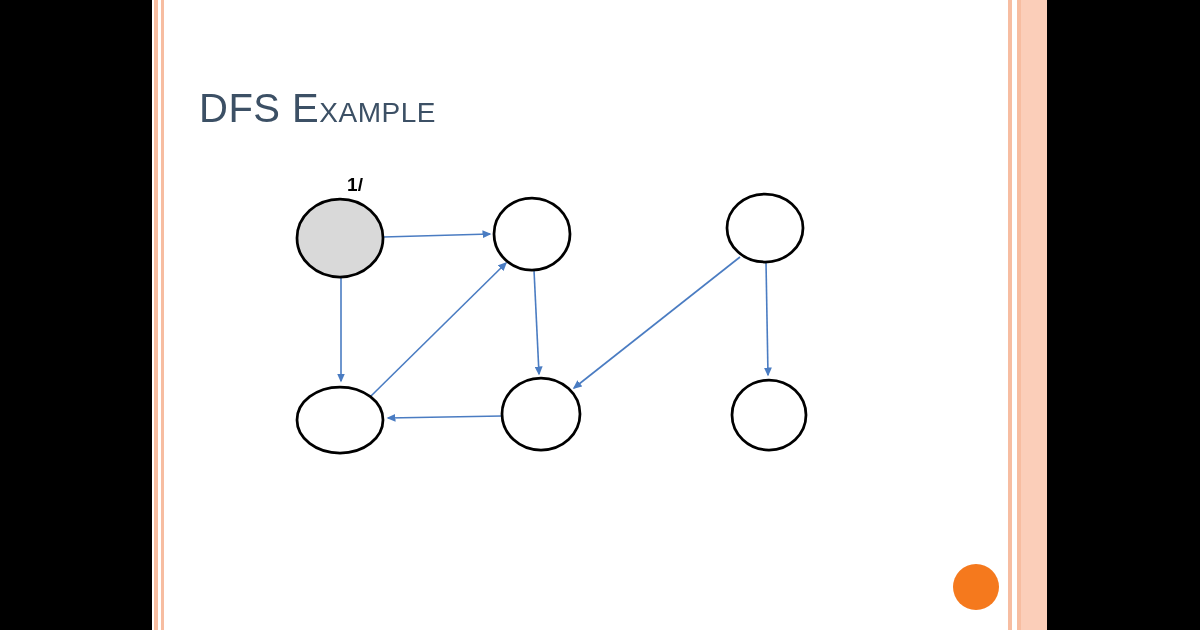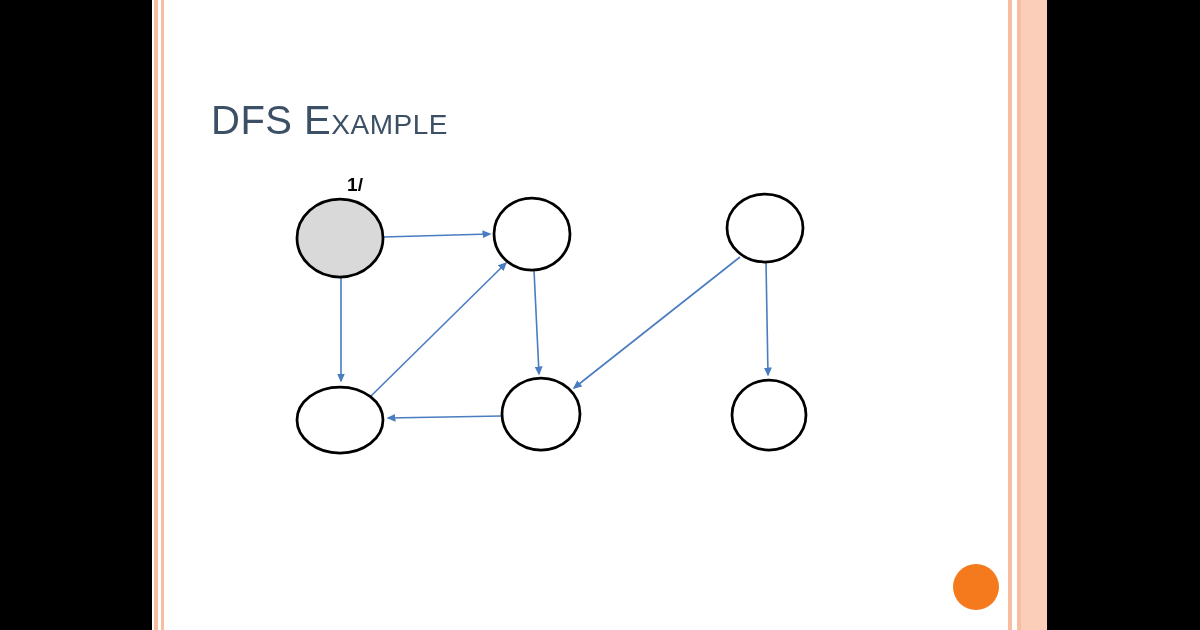--- a/index.html
+++ b/index.html
@@ -44,21 +44,21 @@
   <div class="pillar pillar-right"></div>
 
   <div class="slide" style="background: rgb(255, 255, 255);"></div>
 
   <div class="stripe stripe-l1" style="background: rgb(247, 189, 161);"></div>
   <div class="stripe stripe-l2" style="background: rgb(247, 189, 161);"></div>
   <div class="stripe stripe-r1" style="background: rgb(247, 189, 161);"></div>
   <div class="stripe stripe-r2" style="background: rgb(247, 189, 161);"></div>
   <div class="stripe band-r" style="background: rgb(251, 206, 185);"></div>
 
-  <h1 class="slide-title" style="margin: 12px; font-weight: normal; color: rgb(60, 80, 101);">DFS Example</h1>
+  <h1 class="slide-title" style="margin: 0px; font-weight: normal; color: rgb(60, 80, 101);">DFS Example</h1>
 
   <svg class="diagram-svg" width="895" height="630" viewBox="152 0 895 630">
     <defs>
       <marker id="arrow" markerWidth="9" markerHeight="8" refX="7.5" refY="4" orient="auto" markerUnits="userSpaceOnUse">
         <path d="M0,0 L9,4 L0,8 z" fill="#4a7cc2"></path>
       </marker>
     </defs>
     <g id="edge-layer">
         <line x1="383" y1="237" x2="490" y2="234" stroke="#4a7cc2" stroke-width="1.6" marker-end="url(#arrow)"></line>
         <line x1="341" y1="277" x2="341" y2="381" stroke="#4a7cc2" stroke-width="1.6" marker-end="url(#arrow)"></line>

